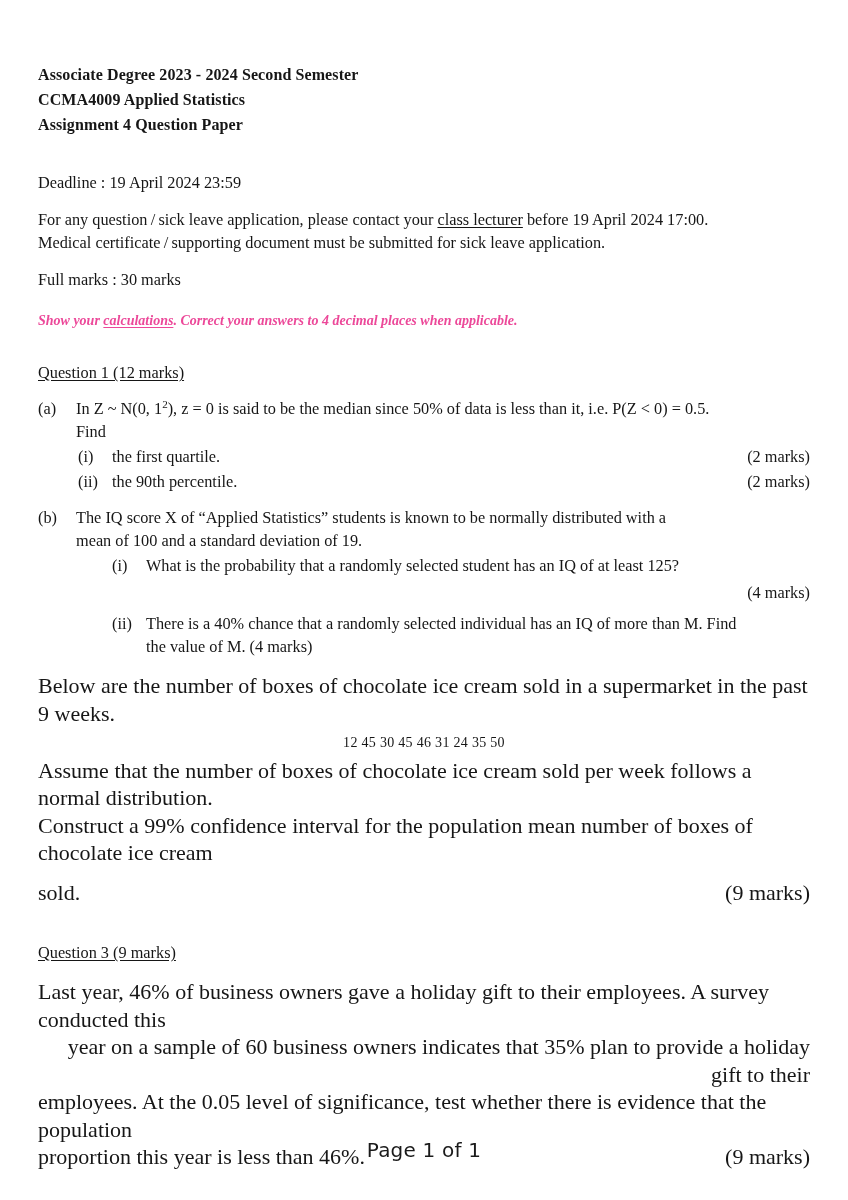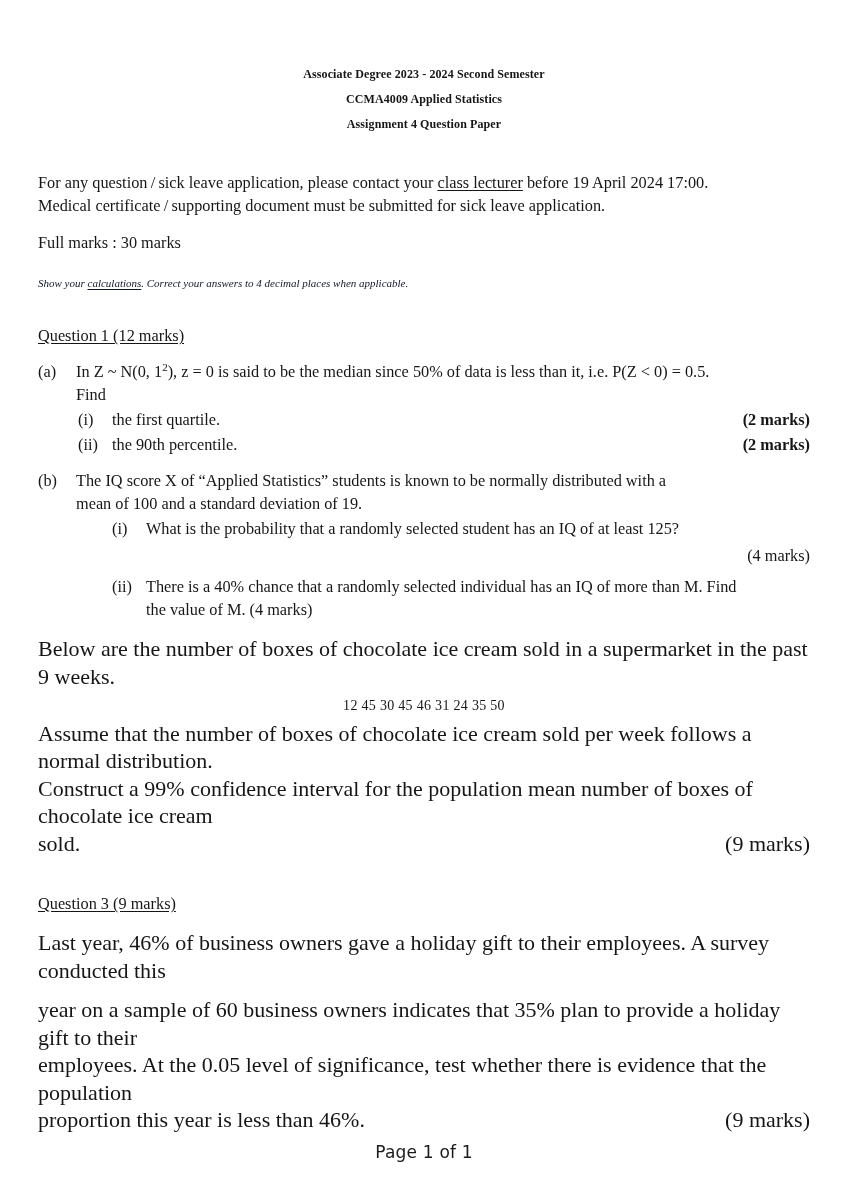--- a/index.html
+++ b/index.html
@@ -19,42 +19,42 @@
     position: relative;
     width: 848px;
     height: 1200px;
     box-sizing: border-box;
     padding: 0 38px;
   }
 
   
   .doc-header {
     padding-top: 62px;
-    text-align: center;
+    text-align: left;
     font-weight: bold;
-    font-size: 12px;
+    font-size: 16px;
     line-height: 25px;
     letter-spacing: 0.1px;
   }
 
   
   .intro {
     margin-top: 34px;
     font-size: 16.3px;
     line-height: 23px;
   }
   .intro p { margin: 0 0 14px 0; }
   .u { text-decoration: underline; text-underline-offset: 1.5px; }
 
   .warning {
     margin: 18px 0 0 0;
-    color: #0f172a;
-    font-weight: normal;
+    color: #ec4899;
+    font-weight: bold;
     font-style: italic;
-    font-size: 11px;
+    font-size: 14px;
     line-height: 23px;
   }
 
   
   .q-heading {
     font-size: 16.3px;
     line-height: 22px;
     margin: 0;
     padding: 0;
     text-decoration: underline;
@@ -92,21 +92,20 @@
     flex: 1 1 auto;
     position: relative;
   }
   .row-text .line { display: block; }
 
   .marks {
     flex: 0 0 auto;
     white-space: nowrap;
     text-align: right;
     padding-left: 10px;
-    font-weight: bold;
   }
   .marks-line {
     text-align: right;
     display: block;
   }
 
   .line-with-marks {
     display: flex;
     justify-content: space-between;
     align-items: baseline;
@@ -136,37 +135,38 @@
   sup { font-size: 0.68em; vertical-align: super; line-height: 0; }
 
   
   .footer {
     position: absolute;
     left: 0;
     right: 0;
     bottom: 38px;
     text-align: center;
     font-family: "DejaVu Sans", "Liberation Sans", sans-serif;
-    font-size: 17px;
+    font-size: 20px;
     color: #1a1a1a;
     letter-spacing: 0.2px;
   }
 </style>
 </head>
 <body>
 
 <div class="page">
 
   <div class="doc-header">
     <div>Associate Degree 2023 - 2024 Second Semester</div>
     <div>CCMA4009 Applied Statistics</div>
     <div>Assignment 4 Question Paper</div>
   </div>
 
   <div class="intro">
+    <p>Deadline : 19 April 2024 23:59</p>
 
     <p>
       <span>For any question / sick leave application, please contact your </span><span class="u">class lecturer</span><span> before 19 April 2024 17:00.</span><br>
       <span>Medical certificate / supporting document must be submitted for sick leave application.</span>
     </p>
 
     <p>Full marks : 30 marks</p>
   </div>
 
   <div class="warning">
@@ -226,33 +226,33 @@
       </div>
     </div>
   </div>
 
 
   <div class="qbody">
     <div class="para">Below are the number of boxes of chocolate ice cream sold in a supermarket in the past 9 weeks.</div>
     <div class="data-values">12  45  30  45  46  31  24  35  50</div>
     <div class="para" style="margin-top:0;">Assume that the number of boxes of chocolate ice cream sold per week follows a normal distribution.</div>
     <div class="para" style="margin-top:0;">Construct a 99% confidence interval for the population mean number of boxes of chocolate ice cream</div>
-    <div class="para trailing-marks" style="margin-top:0;">
+    <div class="para trailing-marks" style="margin-top:12px;">
       <span>sold.</span>
       <span>(9 marks)</span>
     </div>
   </div>
 
   <div class="q-heading-wrap q3">
     <div class="q-heading">Question 3 (9 marks)</div>
   </div>
 
   <div class="qbody">
     <div class="para q3para">Last year, 46% of business owners gave a holiday gift to their employees. A survey conducted this</div>
-    <div class="para q3para" style="margin-top:12px;">year on a sample of 60 business owners indicates that 35% plan to provide a holiday gift to their</div>
+    <div class="para q3para" style="margin-top:0;text-align:right;">year on a sample of 60 business owners indicates that 35% plan to provide a holiday gift to their</div>
     <div class="para q3para" style="margin-top:0;">employees. At the 0.05 level of significance, test whether there is evidence that the population</div>
     <div class="para q3para trailing-marks" style="margin-top:0;">
       <span>proportion this year is less than 46%.</span>
       <span>(9 marks)</span>
     </div>
   </div>
 
   <div class="footer">
     <span>Page 1 of 1</span>
   </div>

